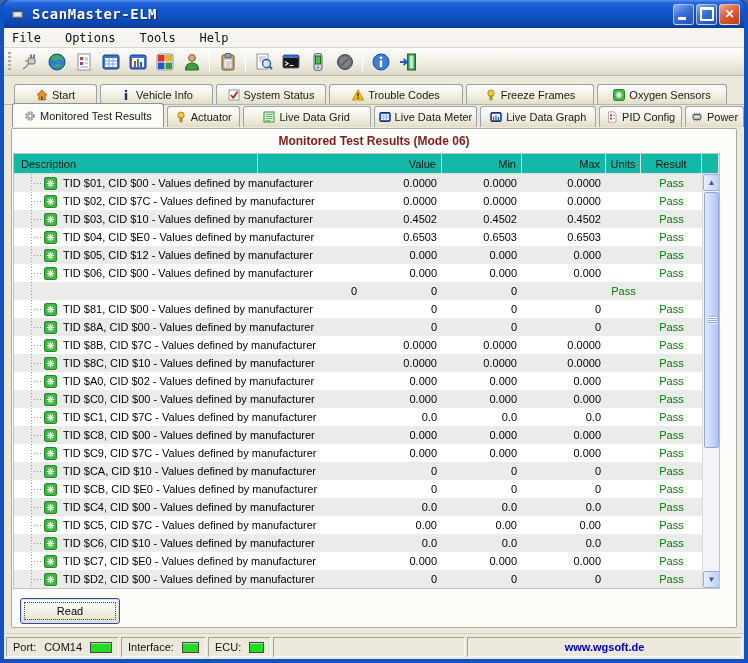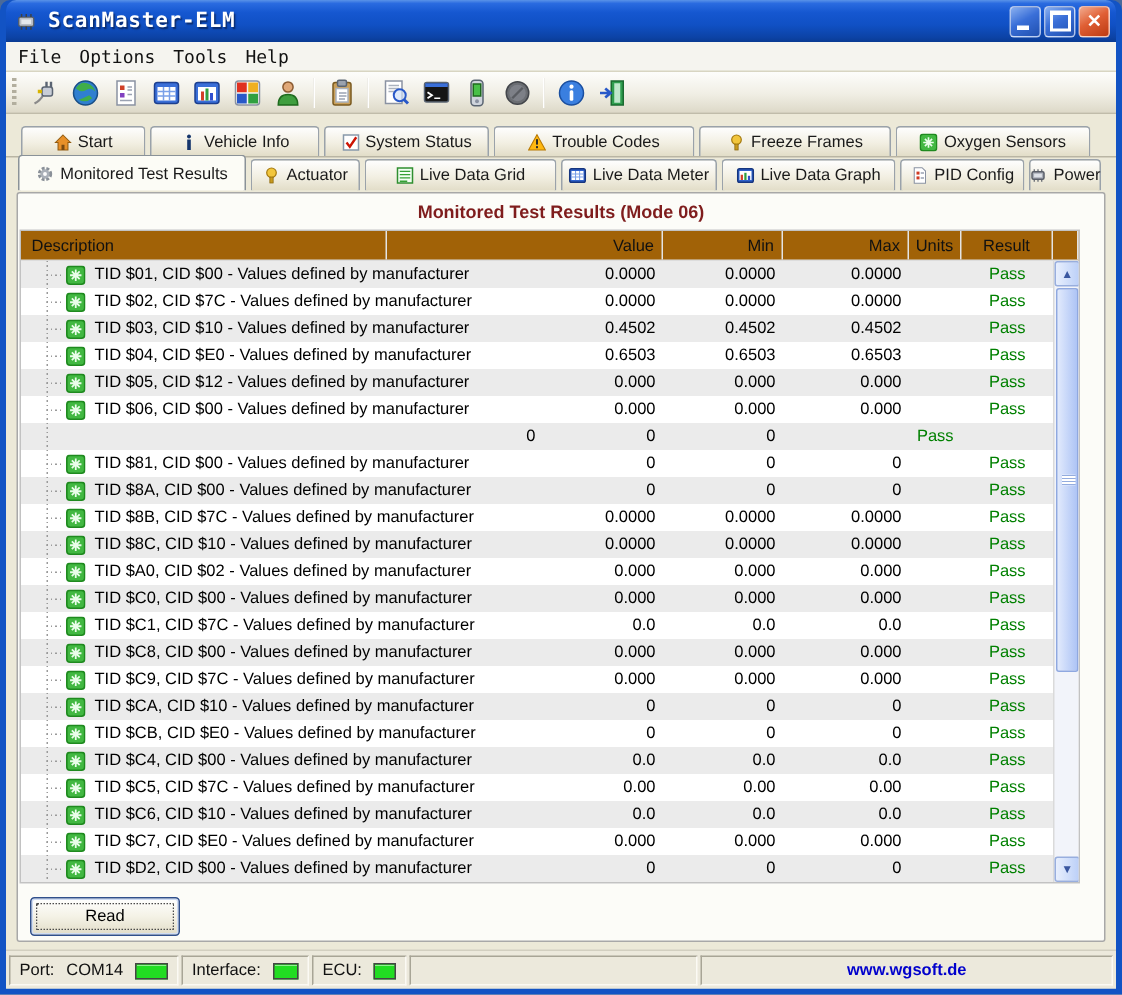--- a/index.html
+++ b/index.html
@@ -21,21 +21,21 @@
     background:linear-gradient(150deg,#8ab0f0 0%,#3a6fd8 45%,#2050b0 100%); }
   .wbtn.close { background:linear-gradient(150deg,#f2a98c 0%,#e05f34 45%,#bc3a12 100%); }
   .wbtn.min::after { content:""; position:absolute; left:4px; bottom:4px; width:8px; height:3px; background:#fff; }
   .wbtn.max::after { content:""; width:10px; height:9px; border:2px solid #fff; border-top-width:3px; }
   .wbtn.close::after { content:"✕"; color:#fff; font-size:12px; font-weight:bold; line-height:1; }
 
   
   .client { height:631px; background:#ece9d8; position:relative; }
 
   .menubar { height:20px; background:#f5f4ef; border-bottom:1px solid #d8d5c2; display:flex; align-items:center;
-    gap:12px; padding-left:8px; font-family:"DejaVu Sans Mono", monospace; font-size:12px; color:#111; }
+    gap:24px; padding-left:8px; font-family:"DejaVu Sans Mono", monospace; font-size:12px; color:#111; }
   .menu-item { cursor:default; }
 
   .toolbar { height:28px; background:linear-gradient(180deg,#fdfdfb 0%,#f0eee4 55%,#ddd9c8 100%);
     border-bottom:1px solid #c0bcaa; display:flex; align-items:center; padding-left:2px; }
   .tb-grip { width:3px; height:20px; margin:0 5px 0 2px;
     background:repeating-linear-gradient(180deg,#b2ae9e 0 2px,transparent 2px 4px); }
   .tb-btn { width:25px; height:24px; display:flex; align-items:center; justify-content:center; margin:0 1px; }
   .tb-btn svg { width:20px; height:20px; }
   .tb-sep { width:1px; height:20px; background:#c4c0b0; border-right:1px solid #fff; margin:0 4px; }
 
@@ -53,21 +53,21 @@
 
   
   .panel { margin:1px 7px 0; height:500px; background:#fcfcf8; border:1px solid #a8a8a8; border-radius:2px;
     position:relative; z-index:2; }
   .grid-title { height:24px; display:flex; align-items:center; justify-content:center;
     font-size:12px; font-weight:bold; color:#7f1d1d; }
 
   .grid { margin-left:1px; width:707px; height:436px; border:1px solid #c2c2c2; background:#fff;
     position:relative; overflow:hidden; }
   .hdr { display:grid; grid-template-columns:244px 184px 80px 84px 35px 61px 1fr; height:20px;
-    font-size:11px; color:#111; border-bottom:1px solid #dcdcdc; background:#a16207; }
+    font-size:11px; color:#111; border-bottom:1px solid #dcdcdc; background:#14b8a6; }
   .hdr > div { border-right:1px solid #e4e4e4; display:flex; align-items:center; height:100%; }
   .h-desc { padding-left:7px; }
   .h-num  { justify-content:flex-end; padding-right:5px; }
   .h-mid  { justify-content:center; }
 
   .tbody { position:relative; height:414px; overflow:hidden; }
   .treeline { position:absolute; left:17px; top:0; bottom:0; width:1px;
     background:repeating-linear-gradient(180deg,#9a9a9a 0 1px,transparent 1px 3px); }
   .row { display:grid; grid-template-columns:348px 80px 80px 84px 35px 61px 1fr; height:18px;
     align-items:center; font-size:11px; color:#000; }
@@ -368,21 +368,21 @@
           <span class="tab-ic">
             <svg viewBox="0 0 12 12">
               <path d="M2.5.8h5.2L10 3v8.2H2.5Z" fill="#fff" stroke="#8a92a2" stroke-width=".7"></path>
               <rect x="4" y="3.4" width="2" height="2" fill="#d03a22"></rect>
               <rect x="4" y="6.6" width="2" height="2" fill="#d03a22"></rect>
               <path d="M6.8 4.4h2.2M6.8 7.6h2.2" stroke="#9aa2b2"></path>
             </svg>
           </span>
           <span>PID Config</span>
         </div>
-        <div class="tab" style="width: 48px;">
+        <div class="tab" style="width: 59px;">
           <span class="tab-ic">
             <svg viewBox="0 0 12 12">
               <rect x="2" y="3.5" width="8" height="5" rx="1" fill="#a8adb6" stroke="#5a5f68"></rect>
               <path d="M3.5 1.8v1.7M6 1.8v1.7M8.5 1.8v1.7M3.5 8.5v1.7M6 8.5v1.7M8.5 8.5v1.7" stroke="#5a5f68" stroke-width=".8"></path>
               <rect x="3.4" y="4.8" width="5.2" height="2.4" fill="#dde1e7"></rect>
             </svg>
           </span>
           <span>Power</span>
         </div>
       </div>

